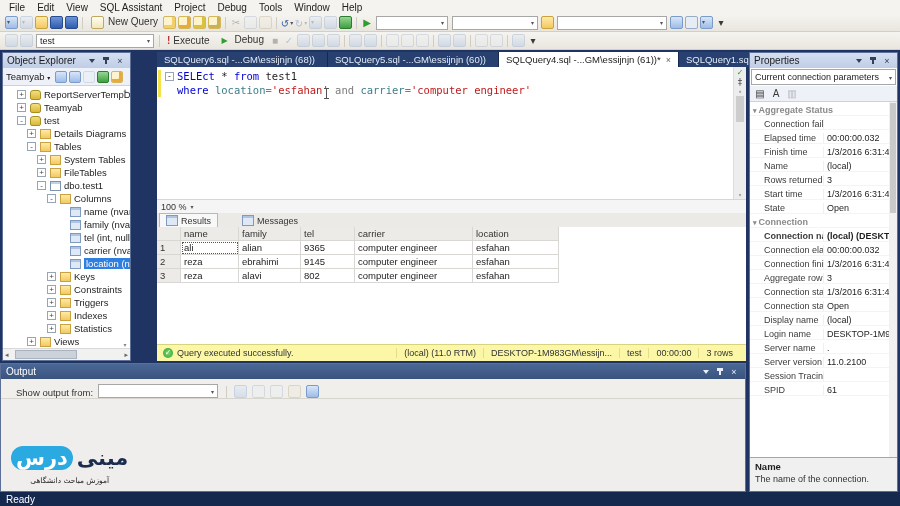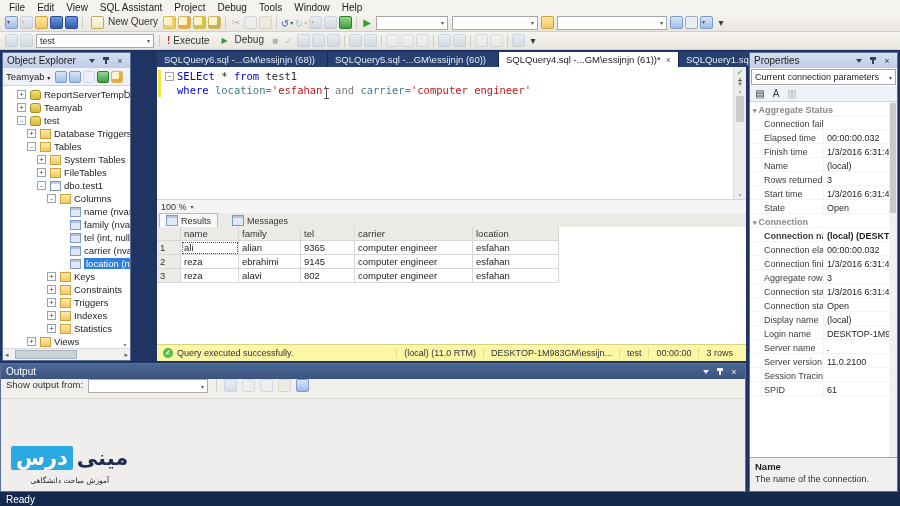--- a/index.html
+++ b/index.html
@@ -74,21 +74,21 @@
   .ibeam::before,.ibeam::after{content:"";position:absolute;left:-2px;width:5px;height:1px;background:#555}
   .ibeam::before{top:0}.ibeam::after{bottom:0}
   .escroll{position:absolute;right:0;top:0;width:13px;height:100%;background:#ededed;border-left:1px solid #dcdcdc;box-sizing:border-box}
   .escroll .chk{color:#2f9e2f;font-size:9px;text-align:center;display:block}
   .escroll .spl{color:#444;font-size:9px;text-align:center;display:block}
   .escroll .ethumb{margin:2px 2px;height:26px;background:#cdcdcd}
   .escroll .ar{color:#888;font-size:6px;text-align:center;display:block}
   .escroll .ar.bot{position:absolute;bottom:1px;width:100%}
   .zoomrow{height:13px;background:#f5f5f5;border-top:1px solid #d6d6d6;display:flex;align-items:center;padding-left:4px;font-size:9px;color:#333;gap:4px}
   .zoomrow .cc{font-size:6px;color:#555}
-  .rtabs{height:14px;background:#eceae6;display:flex;align-items:flex-end;padding-left:2px;gap:8px}
+  .rtabs{height:14px;background:#eceae6;display:flex;align-items:flex-end;padding-left:2px;gap:18px}
   .rtab{display:flex;align-items:center;gap:3px;padding:0 6px;height:13px;font-size:9px;color:#333}
   .rtab.active{background:#f8f8f8;border:1px solid #bab8b4;border-bottom:none}
   .mini-grid{width:10px;height:9px;background:#dfe9f6;border:1px solid #7f9ac0;box-shadow:inset 0 2px 0 #aec4e0}
   .results{flex:1;background:#fff;overflow:hidden;font-size:9.5px}
   .gheader{display:flex}
   .gcell{box-sizing:border-box;border-right:1px solid #d9d7d3;border-bottom:1px solid #d9d7d3;padding:1px 3px;white-space:nowrap;overflow:hidden;height:14px}
   .ghead{background:#edebe7;color:#333}
   .gut{width:24px;background:#edebe7}
   .c-name{width:58px}.c-family{width:62px}.c-tel{width:54px}.c-carrier{width:118px}.c-loc{width:86px}
   .grow{display:flex}
@@ -114,26 +114,26 @@
   .pdesc{height:34px;border-top:1px solid #9fa7b4;background:#f0f0f0;padding:3px 5px;box-sizing:border-box}
   .pdesc .dt{font-weight:bold;font-size:9.5px}
   .pdesc .dd{font-size:9px;color:#333;margin-top:2px}
   
   .output{left:0;top:363px;width:746px;height:129px;display:flex;flex-direction:column;border:1px solid #5c6f96;box-sizing:border-box}
   .otitle{height:15px;background:linear-gradient(#4a6795,#3a547f);color:#fff;display:flex;align-items:center;padding:0 5px;font-size:10px}
   .otitle .sp{flex:1}
   .otitle .wbtn{color:#e8eefa}
   .otitle .tri{border-top-color:#e8eefa}
   .otitle .pinshape{background:#e8eefa}.otitle .pinshape::before{background:#e8eefa}
-  .otools{height:19px;background:#f0efec;border-bottom:1px solid #d8d5ce;display:flex;align-items:flex-start;padding-left:5px;font-size:9.5px;color:#333;gap:3px}
+  .otools{height:19px;background:#f0efec;border-bottom:1px solid #d8d5ce;display:flex;align-items:flex-end;padding-left:15px;font-size:9.5px;color:#333;gap:3px}
   .ocontent{flex:1;background:#efeeec;position:relative}
   .logo{position:absolute;left:10px;bottom:6px;direction:rtl;text-align:center;font-family:"DejaVu Sans",sans-serif}
   .logorow{display:flex;align-items:center;gap:4px;direction:rtl}
   .lw1{font-size:21px;font-weight:bold;color:#1b2c4f}
-  .lw2{font-size:21px;font-weight:bold;color:#fff;background:#2ba9e1;padding:0 5px;border-radius:2px}
+  .lw2{font-size:21px;font-weight:bold;color:#fff;background:#2ba9e1;padding:0 5px;border-radius:12px}
   .lsub{font-size:7.5px;color:#222;margin-top:6px;letter-spacing:1px}
   
   .statusbar{left:0;top:492px;width:900px;height:14px;background:#15284e;color:#fff;display:flex;align-items:center;padding-left:6px;box-sizing:border-box;font-size:10px}
 </style>
 </head>
 <body>
 
 <div class="abs menubar">
 
     <span class="menu-item">File</span>
@@ -340,21 +340,21 @@
 
       <div class="trow" style="padding-left: 14px;">
         <span class="exp">-</span>
         <span class="t-ic db"></span>
         <span>test</span>
       </div>
 
       <div class="trow" style="padding-left: 24px;">
         <span class="exp">+</span>
         <span class="t-ic folderY"></span>
-        <span>Database Triggers</span>
+        <span>Details Diagrams</span>
       </div>
 
       <div class="trow" style="padding-left: 24px;">
         <span class="exp">-</span>
         <span class="t-ic folderY"></span>
         <span>Tables</span>
       </div>
 
       <div class="trow" style="padding-left: 34px;">
         <span class="exp">+</span>

